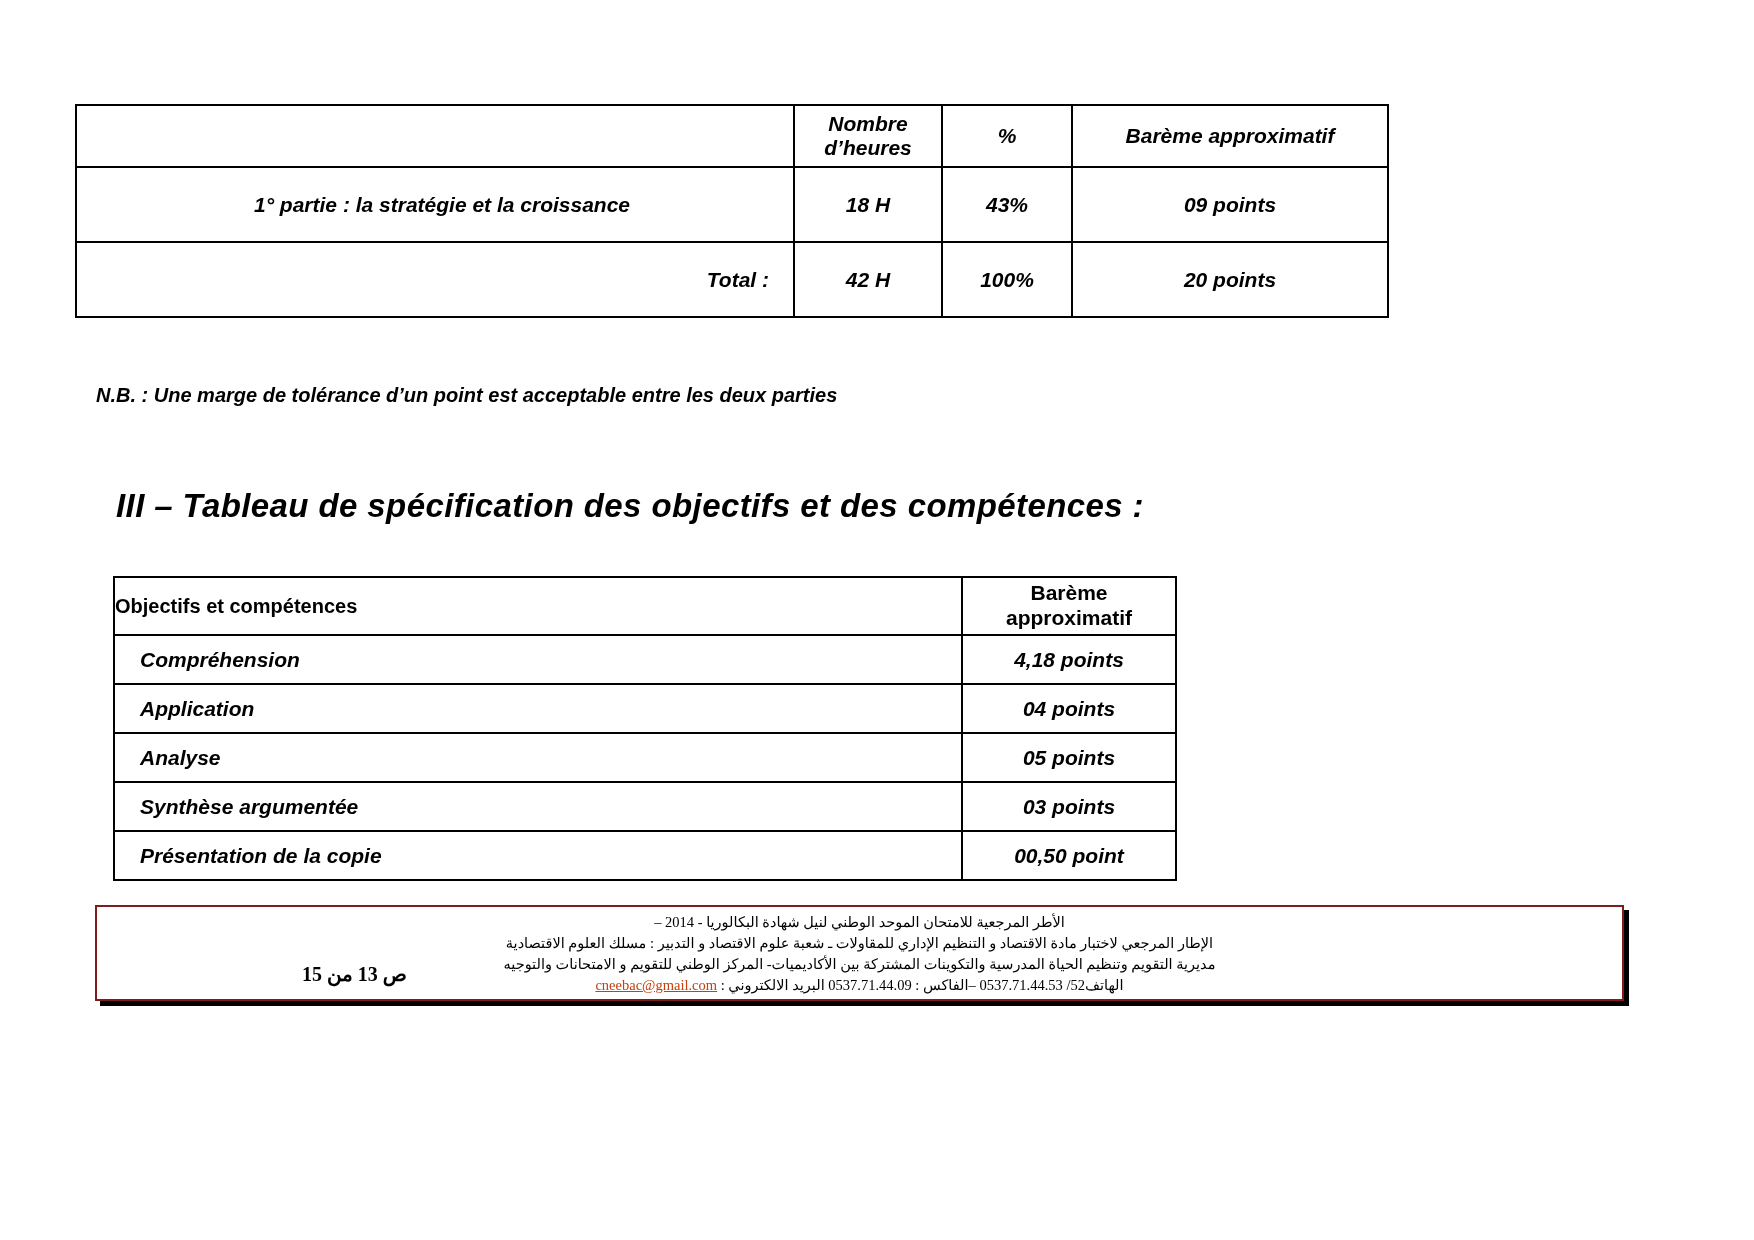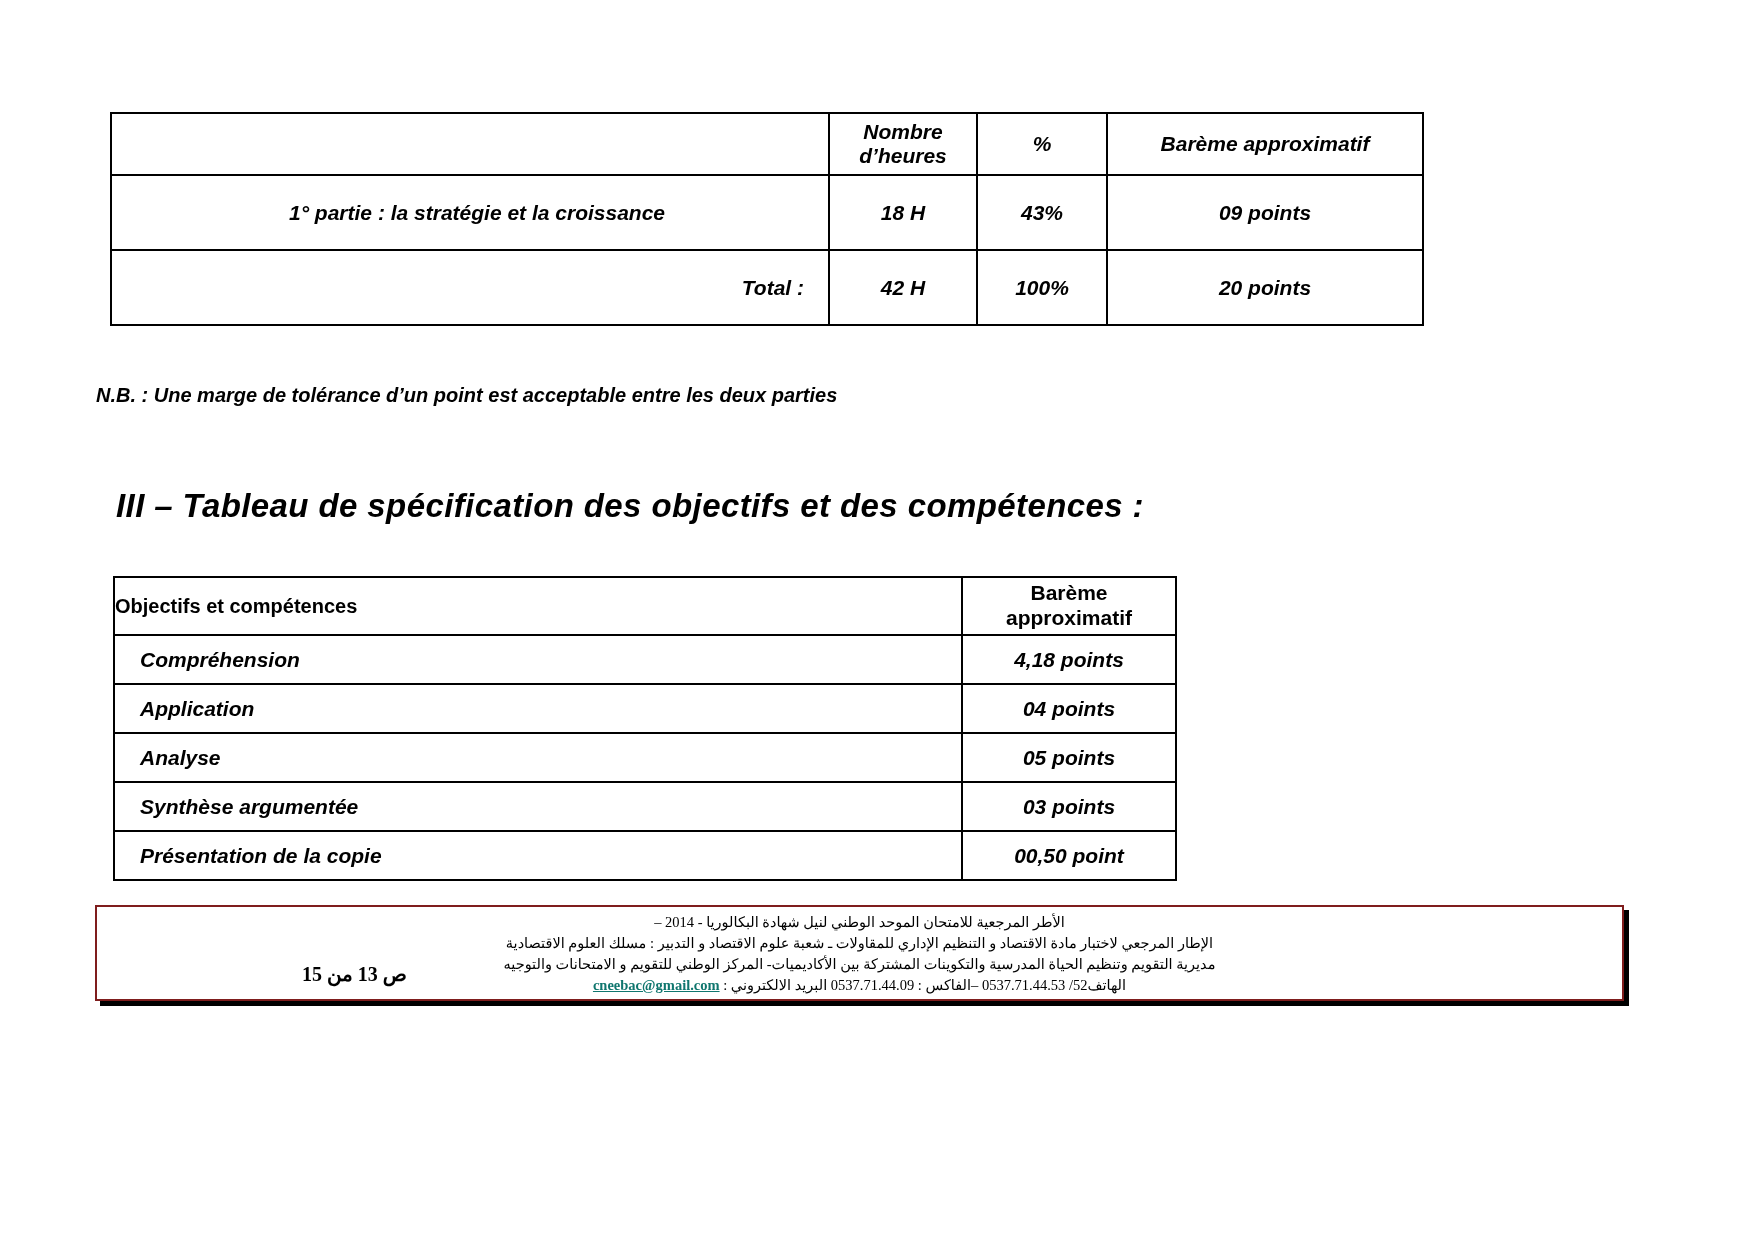--- a/index.html
+++ b/index.html
@@ -18,25 +18,24 @@
 
   .page {
     position: absolute;
     inset: 0;
   }
 
   
   .table-hours {
     position: absolute;
     left: 75px;
-    top: 112px;
+    top: 104px;
     width: 1312px;
     border-collapse: collapse;
     table-layout: fixed;
-    margin-left: 35px;
   }
   .table-hours td, .table-hours th {
     border: 2px solid #000000;
     padding: 0;
     vertical-align: middle;
   }
   .table-hours .col-label { width: 718px; }
   .table-hours .col-hours { width: 148px; }
   .table-hours .col-pct   { width: 130px; }
   .table-hours .col-bareme{ width: 316px; }
@@ -157,23 +156,23 @@
     right: 0;
     top: 5px;
     text-align: center;
     font-family: "Liberation Serif", serif;
     font-size: 14.5px;
     line-height: 1.45;
     direction: rtl;
   }
   .footer-lines div { white-space: nowrap; }
   .footer-mail {
-    color: #0f766e;
+    color: #c2410c;
     text-decoration: underline;
-    font-weight: bold;
+    font-weight: normal;
     direction: ltr;
     display: inline-block;
   }
   .footer-page {
     position: absolute;
     right: 1215px;
     top: 55px;
     font-family: "Liberation Serif", serif;
     font-weight: bold;
     font-size: 20px;

